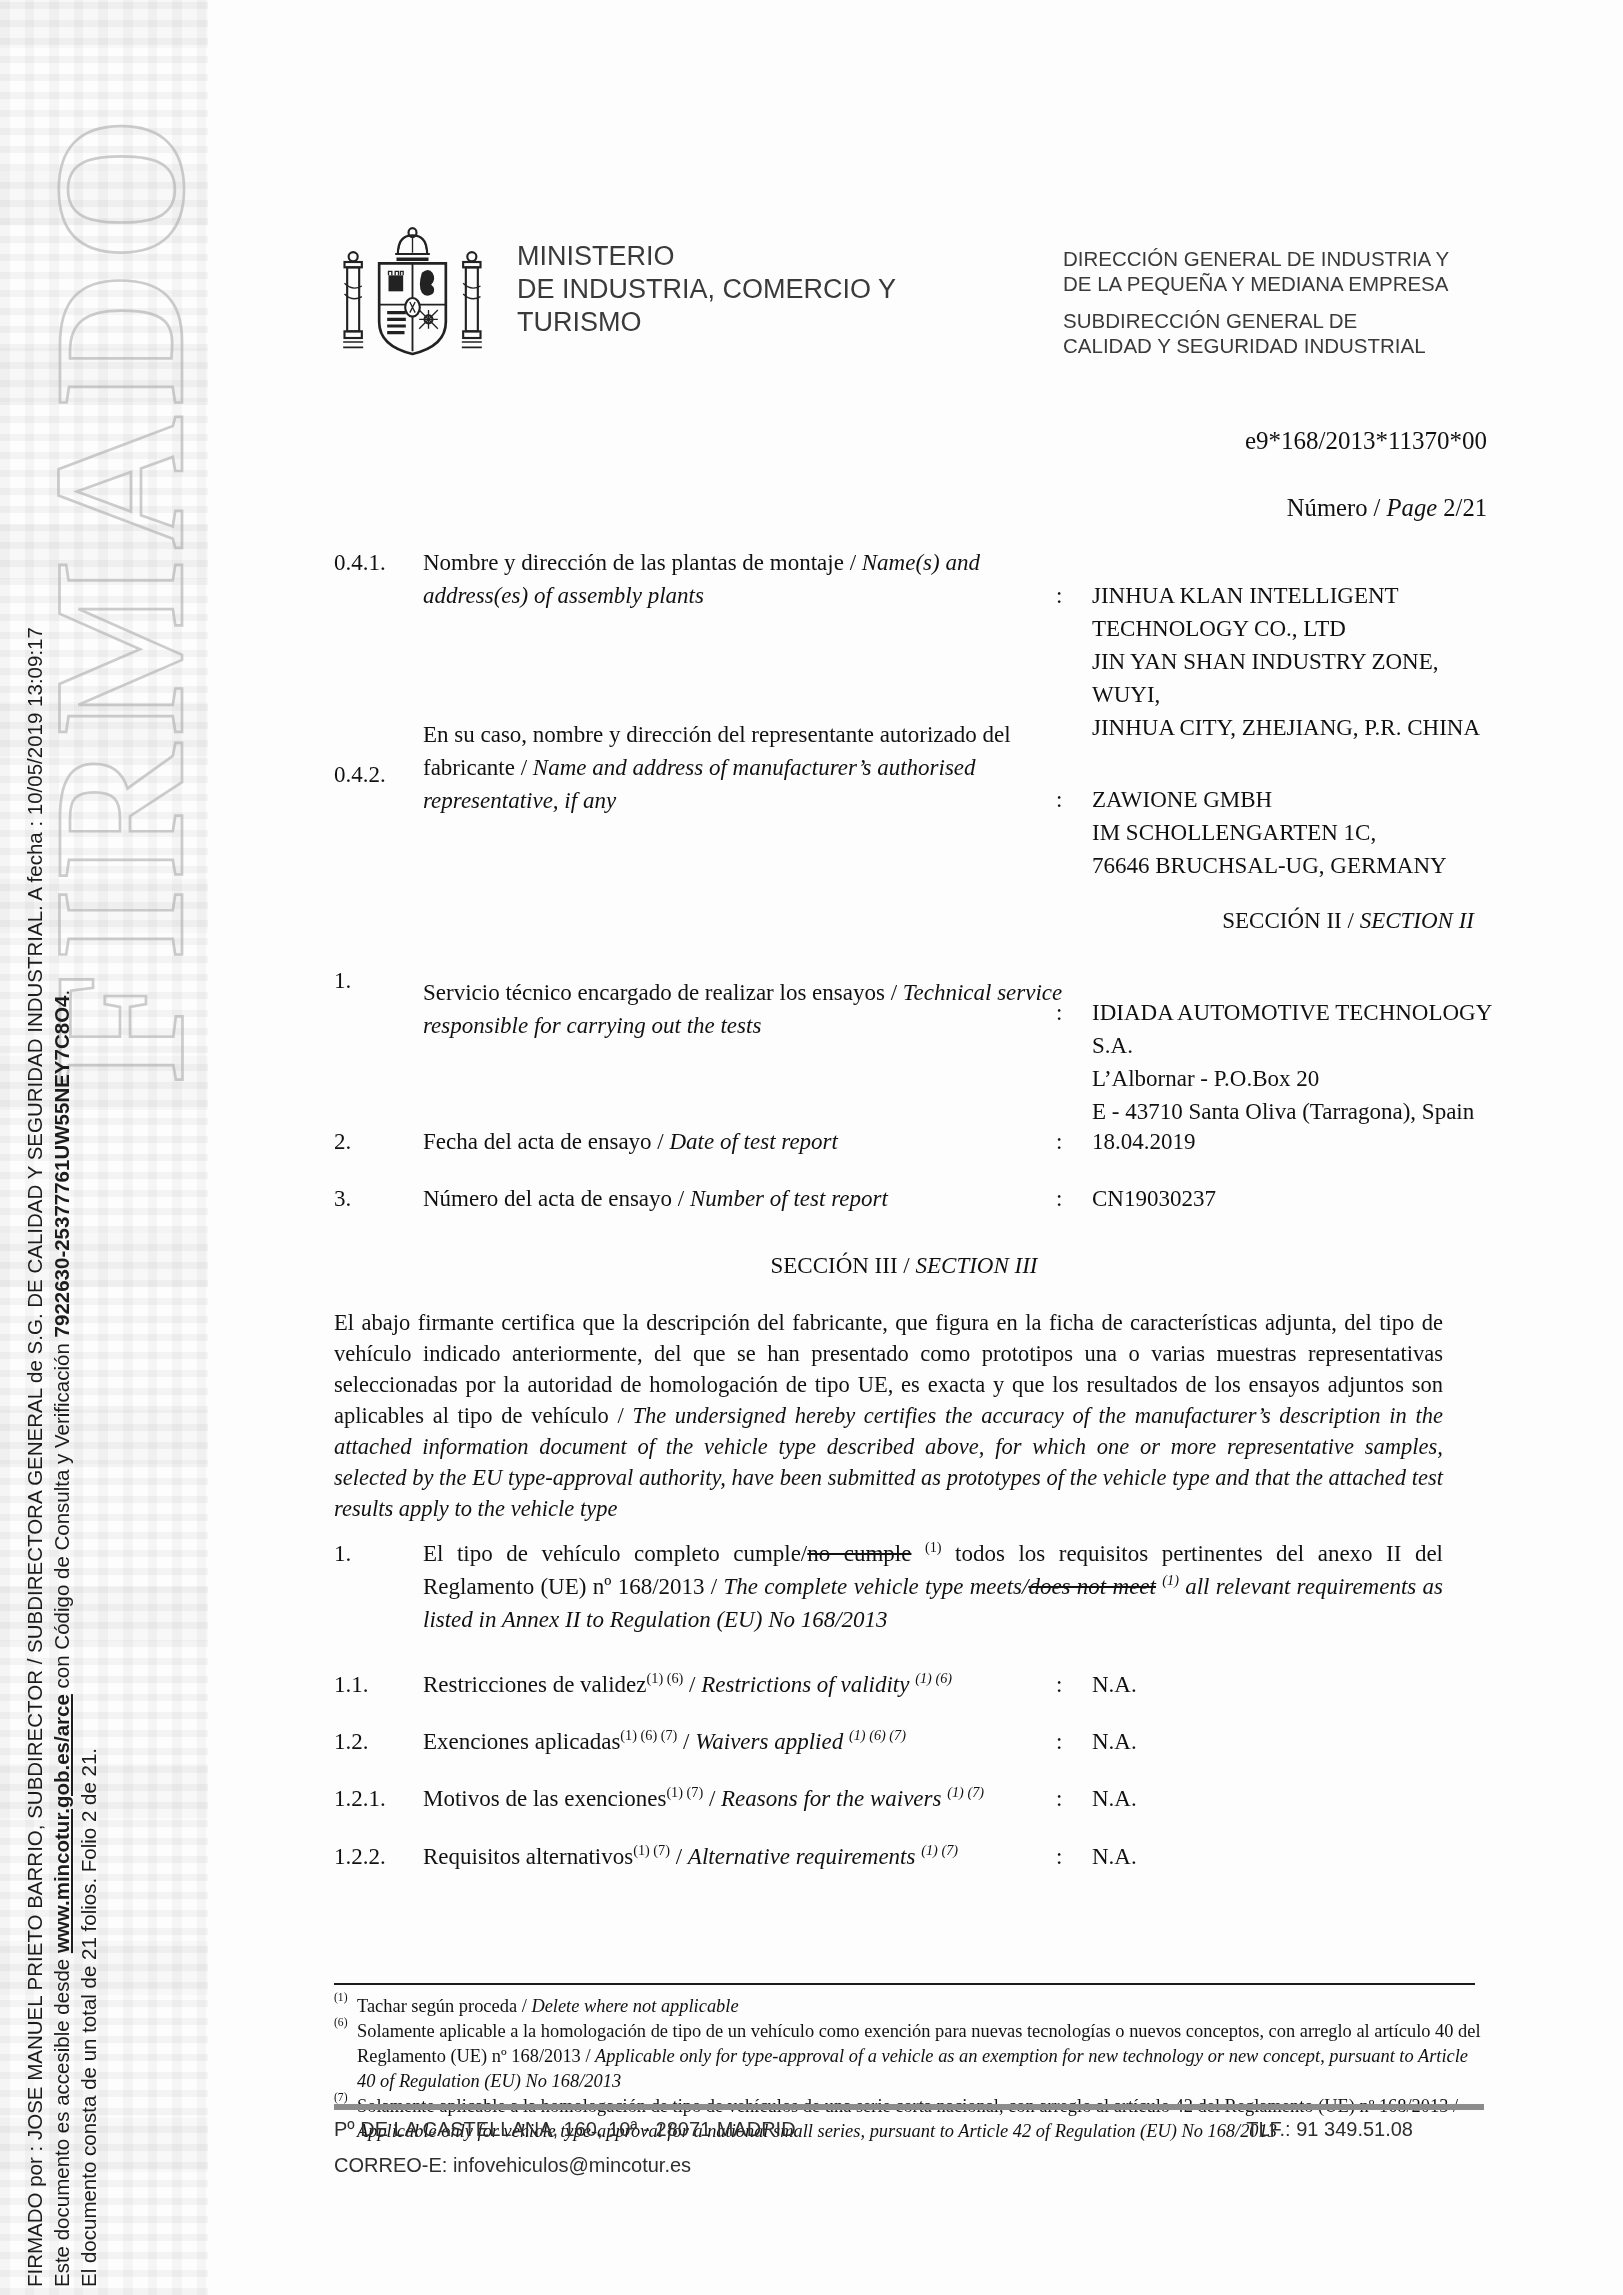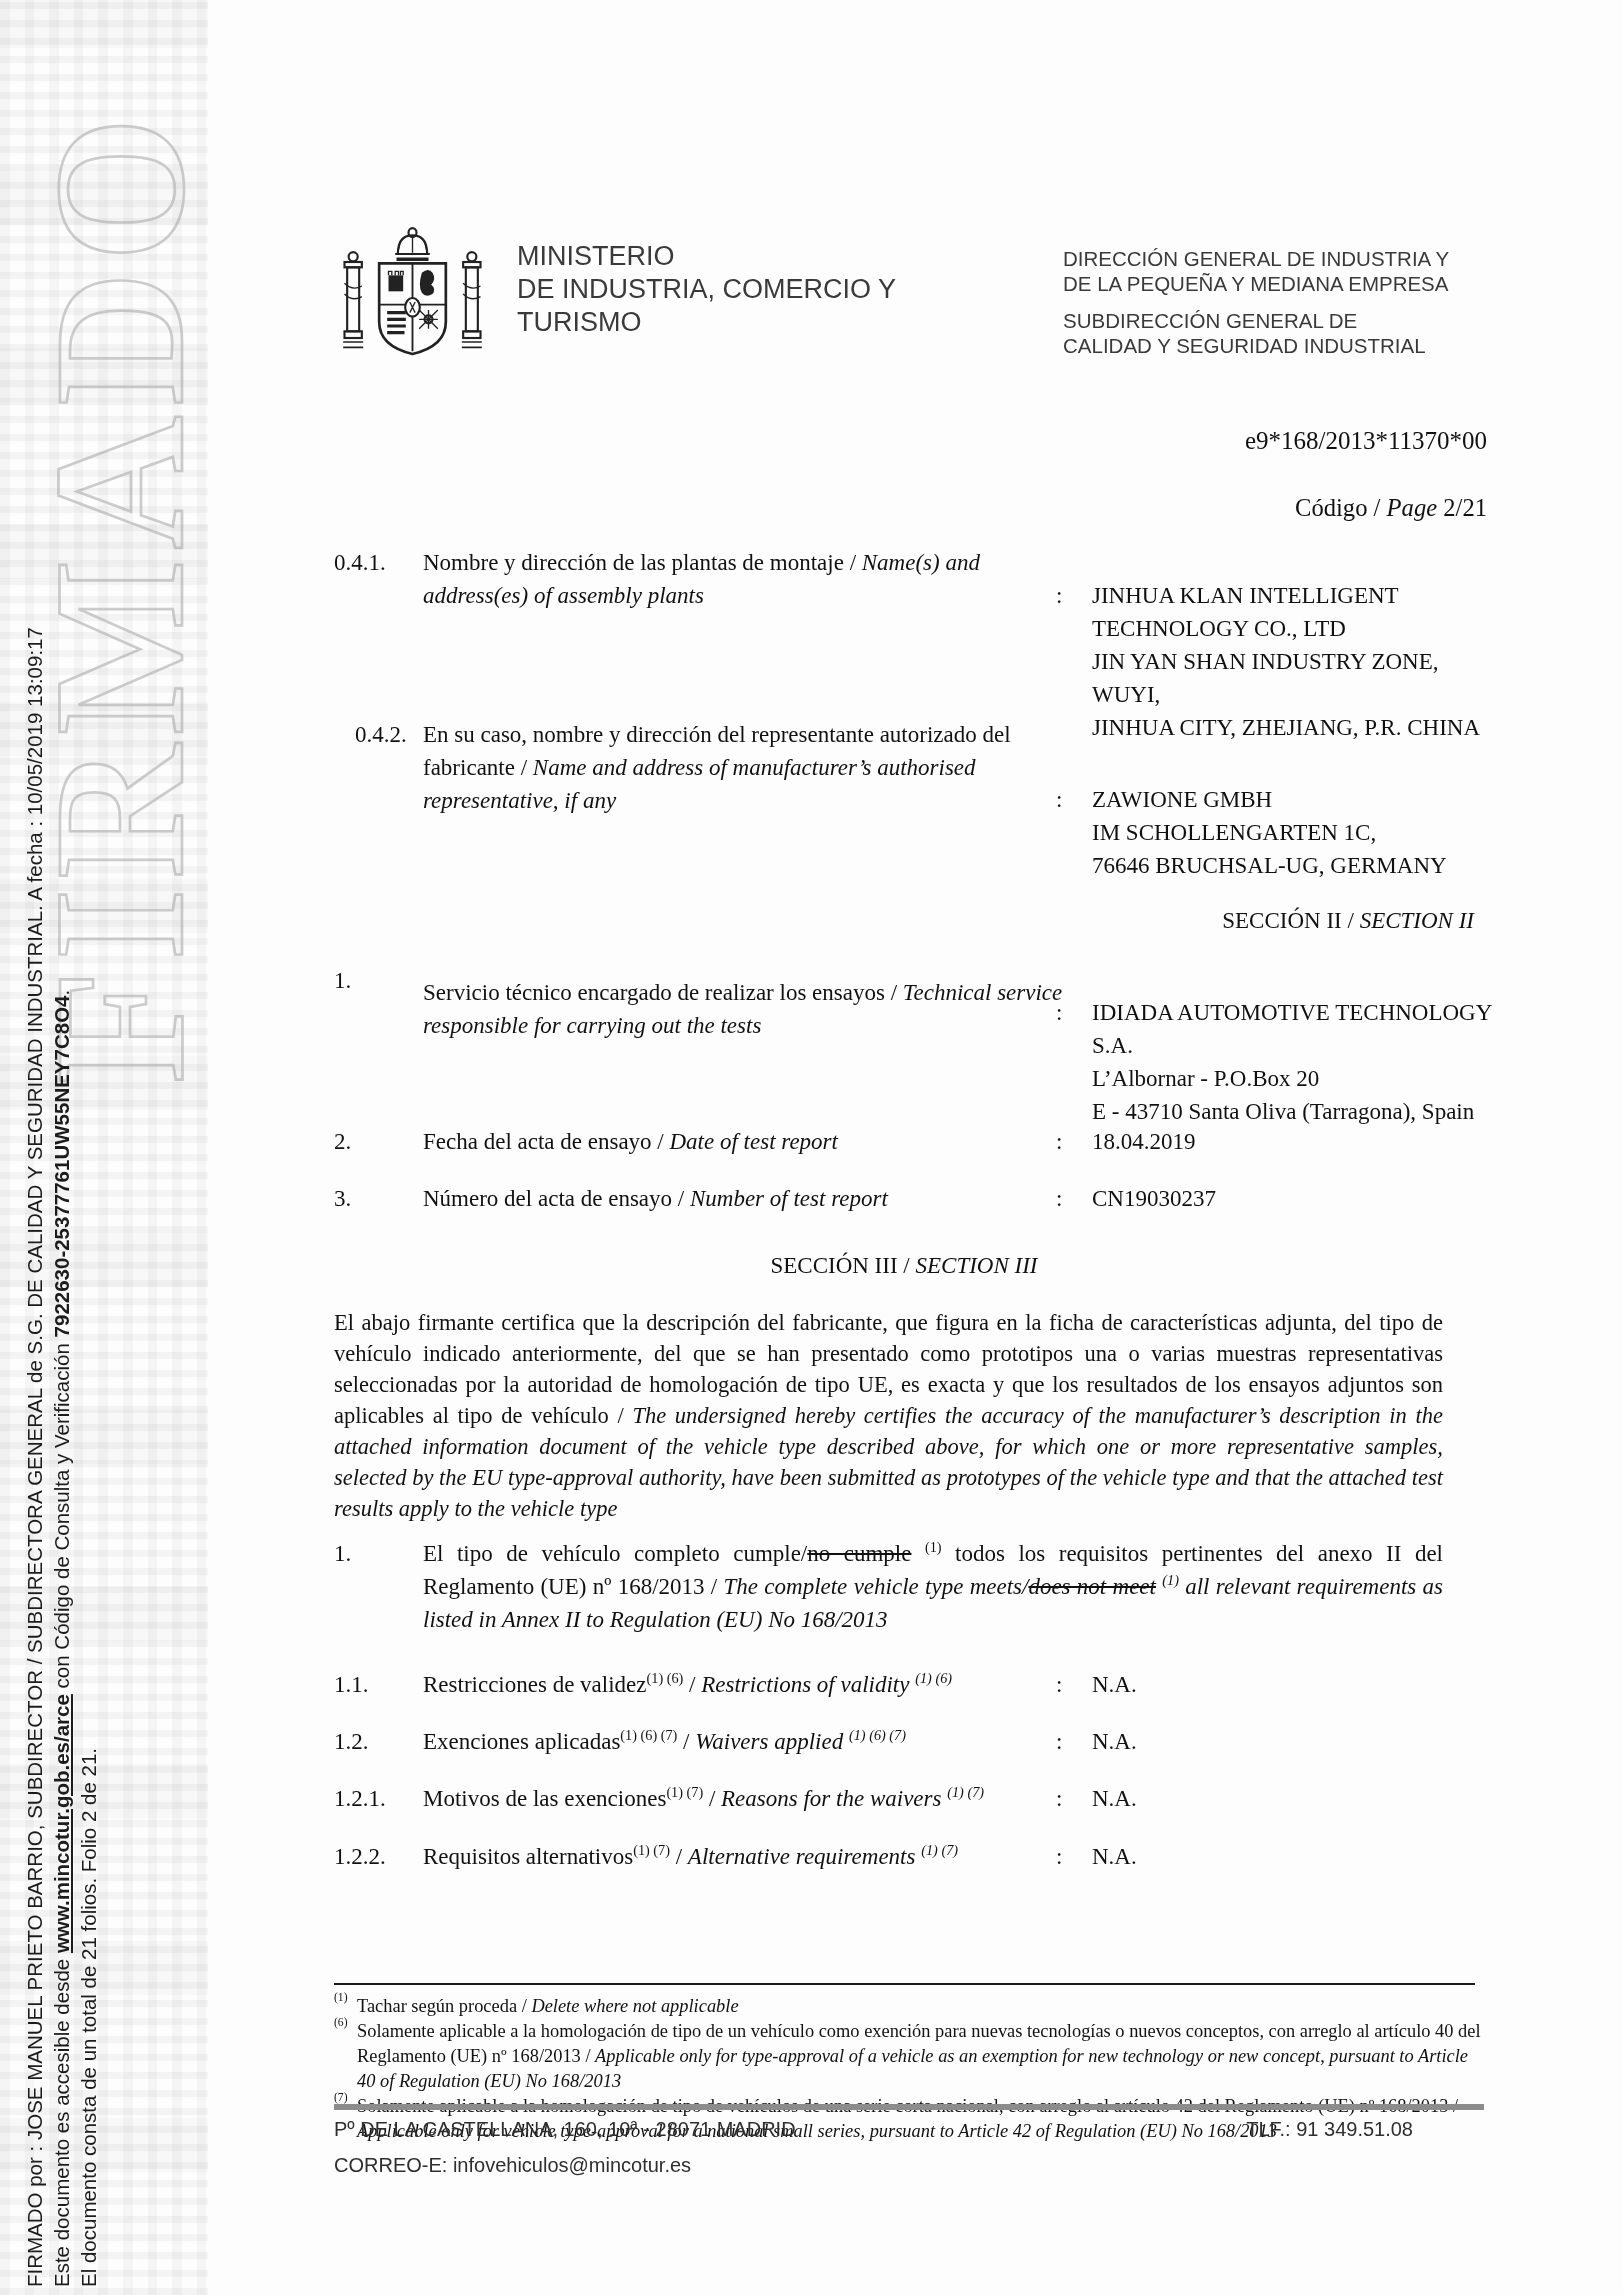--- a/index.html
+++ b/index.html
@@ -102,31 +102,31 @@
 <div class="abs sans pre" style="left:517px;top:240px;font-size:27px;line-height:33px;color:#3a3a3a;">MINISTERIO
 DE INDUSTRIA, COMERCIO Y
 TURISMO</div>
 
 <div class="abs sans hdr-right pre" style="left:1063px;top:246px;">DIRECCIÓN GENERAL DE INDUSTRIA Y
 DE LA PEQUEÑA Y MEDIANA EMPRESA</div>
 <div class="abs sans hdr-right pre" style="left:1063px;top:308px;">SUBDIRECCIÓN GENERAL DE
 CALIDAD Y SEGURIDAD INDUSTRIAL</div>
 
 <div class="abs serif" style="left:1078px;top:427px;width:409px;text-align:right;font-size:25px;">e9*168/2013*11370*00</div>
-<div class="abs serif" style="left:1078px;top:494px;width:409px;text-align:right;font-size:24.6px;"><span>Código / </span><span class="it">Page</span><span> 2/21</span></div>
+<div class="abs serif" style="left:1078px;top:494px;width:409px;text-align:right;font-size:24.6px;"><span>Número / </span><span class="it">Page</span><span> 2/21</span></div>
 
 <div class="abs body-txt num-col" style="top:546px;">0.4.1.</div>
 <div class="abs body-txt label-col" style="top:546px;"><span>Nombre y dirección de las plantas de montaje / </span><span class="it">Name(s) and address(es) of assembly plants</span></div>
 <div class="abs body-txt colon" style="top:579px;">:</div>
 <div class="abs body-txt value-col pre" style="top:579px;">JINHUA KLAN INTELLIGENT
 TECHNOLOGY CO., LTD
 JIN YAN SHAN INDUSTRY ZONE, WUYI,
 JINHUA CITY, ZHEJIANG, P.R. CHINA</div>
 
-<div class="abs body-txt num-col" style="top:718px;margin-left:21px;">0.4.2.</div>
+<div class="abs body-txt num-col" style="top:758px;">0.4.2.</div>
 <div class="abs body-txt label-col" style="top:718px;"><span>En su caso, nombre y dirección del representante autorizado del fabricante / </span><span class="it">Name and address of manufacturer’s authorised representative, if any</span></div>
 <div class="abs body-txt colon" style="top:783px;">:</div>
 <div class="abs body-txt value-col pre" style="top:783px;">ZAWIONE GMBH
 IM SCHOLLENGARTEN 1C,
 76646 BRUCHSAL-UG, GERMANY</div>
 
 <div class="abs section-head" style="top:908px;text-align:right;"><span>SECCIÓN II / </span><span class="it">SECTION II</span></div>
 
 <div class="abs body-txt num-col" style="top:964px;">1.</div>
 <div class="abs body-txt label-col" style="top:964px;margin-top:12px;"><span>Servicio técnico encargado de realizar los ensayos / </span><span class="it">Technical service responsible for carrying out the tests</span></div>

